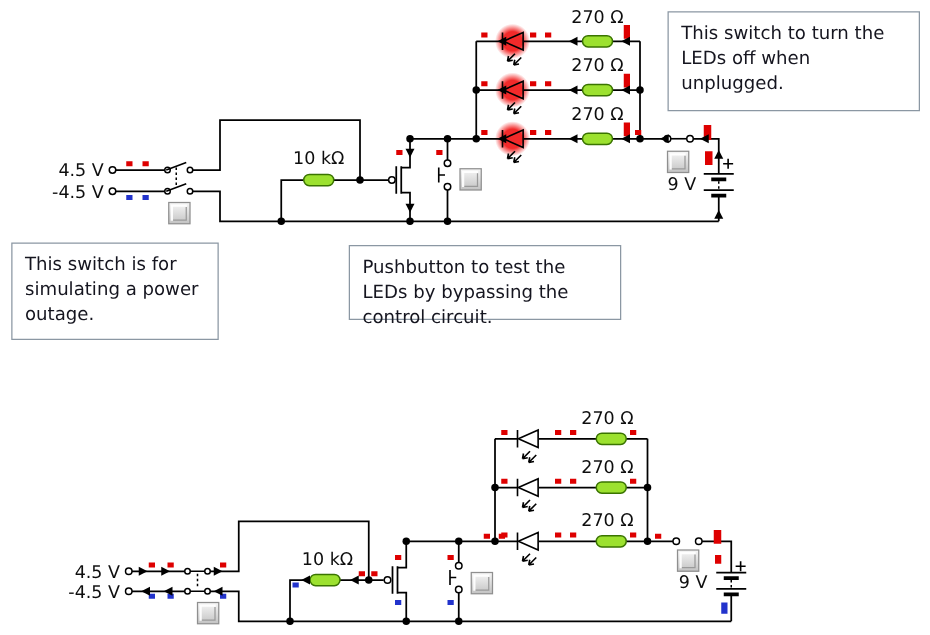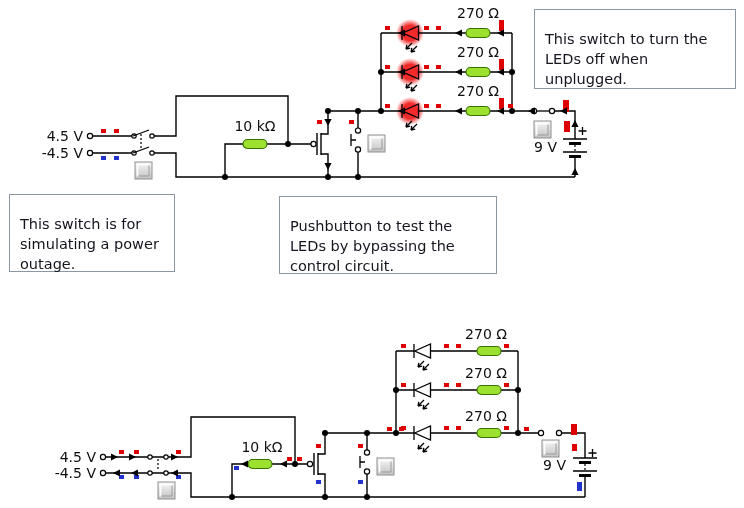--- a/index.html
+++ b/index.html
@@ -1,20 +1,20 @@
 <!DOCTYPE html>
 <html><head>
 <meta charset="utf-8">
 <style>
   html,body{margin:0;padding:0;background:#ffffff;}
   .stage{position:relative;width:744px;height:508px;background:#ffffff;overflow:hidden;
          font-family:"DejaVu Sans", "Liberation Sans", sans-serif;}
   .stage svg{position:absolute;left:0;top:0;}
   .note{position:absolute;box-sizing:border-box;background:#ffffff;border:1px solid #8b97a3;
-        color:#15151f;font-size:14.5px;line-height:20px;padding:19px 10px;}
+        color:#15151f;font-size:14.5px;line-height:20px;padding:7px 10px;}
   svg text{font-family:"DejaVu Sans", "Liberation Sans", sans-serif;font-size:14px;fill:#0e0e0e;}
   .w{stroke:#000;stroke-width:1.4;fill:none;}
   .thin{stroke:#000;stroke-width:1.3;fill:none;}
   .plate{stroke:#000;stroke-width:1.4;fill:none;}
   .plateThick{stroke:#000;stroke-width:3;fill:none;}
   .dash{stroke:#000;stroke-width:1.2;fill:none;stroke-dasharray:2 2;}
   .dot{fill:#000;}
   .oc{fill:#fff;stroke:#000;stroke-width:1.2;}
   .redm{fill:#de0000;}
   .bluem{fill:#2233cc;}
@@ -326,17 +326,17 @@
 </svg>
 
 <div class="note" style="left:534px;top:9px;width:202px;height:80px">
   <span>This switch to turn the LEDs off when unplugged.</span>
 </div>
 
 <div class="note" style="left:9px;top:194px;width:166px;height:78px">
   <span>This switch is for simulating a power outage.</span>
 </div>
 
-<div class="note" style="left:279px;top:196px;width:218px;height:78px">
+<div class="note" style="left:279px;top:196px;width:218px;height:60px">
   <span>Pushbutton to test the LEDs by bypassing the control circuit.</span>
 </div>
 
 </div>
 
 </body></html>

